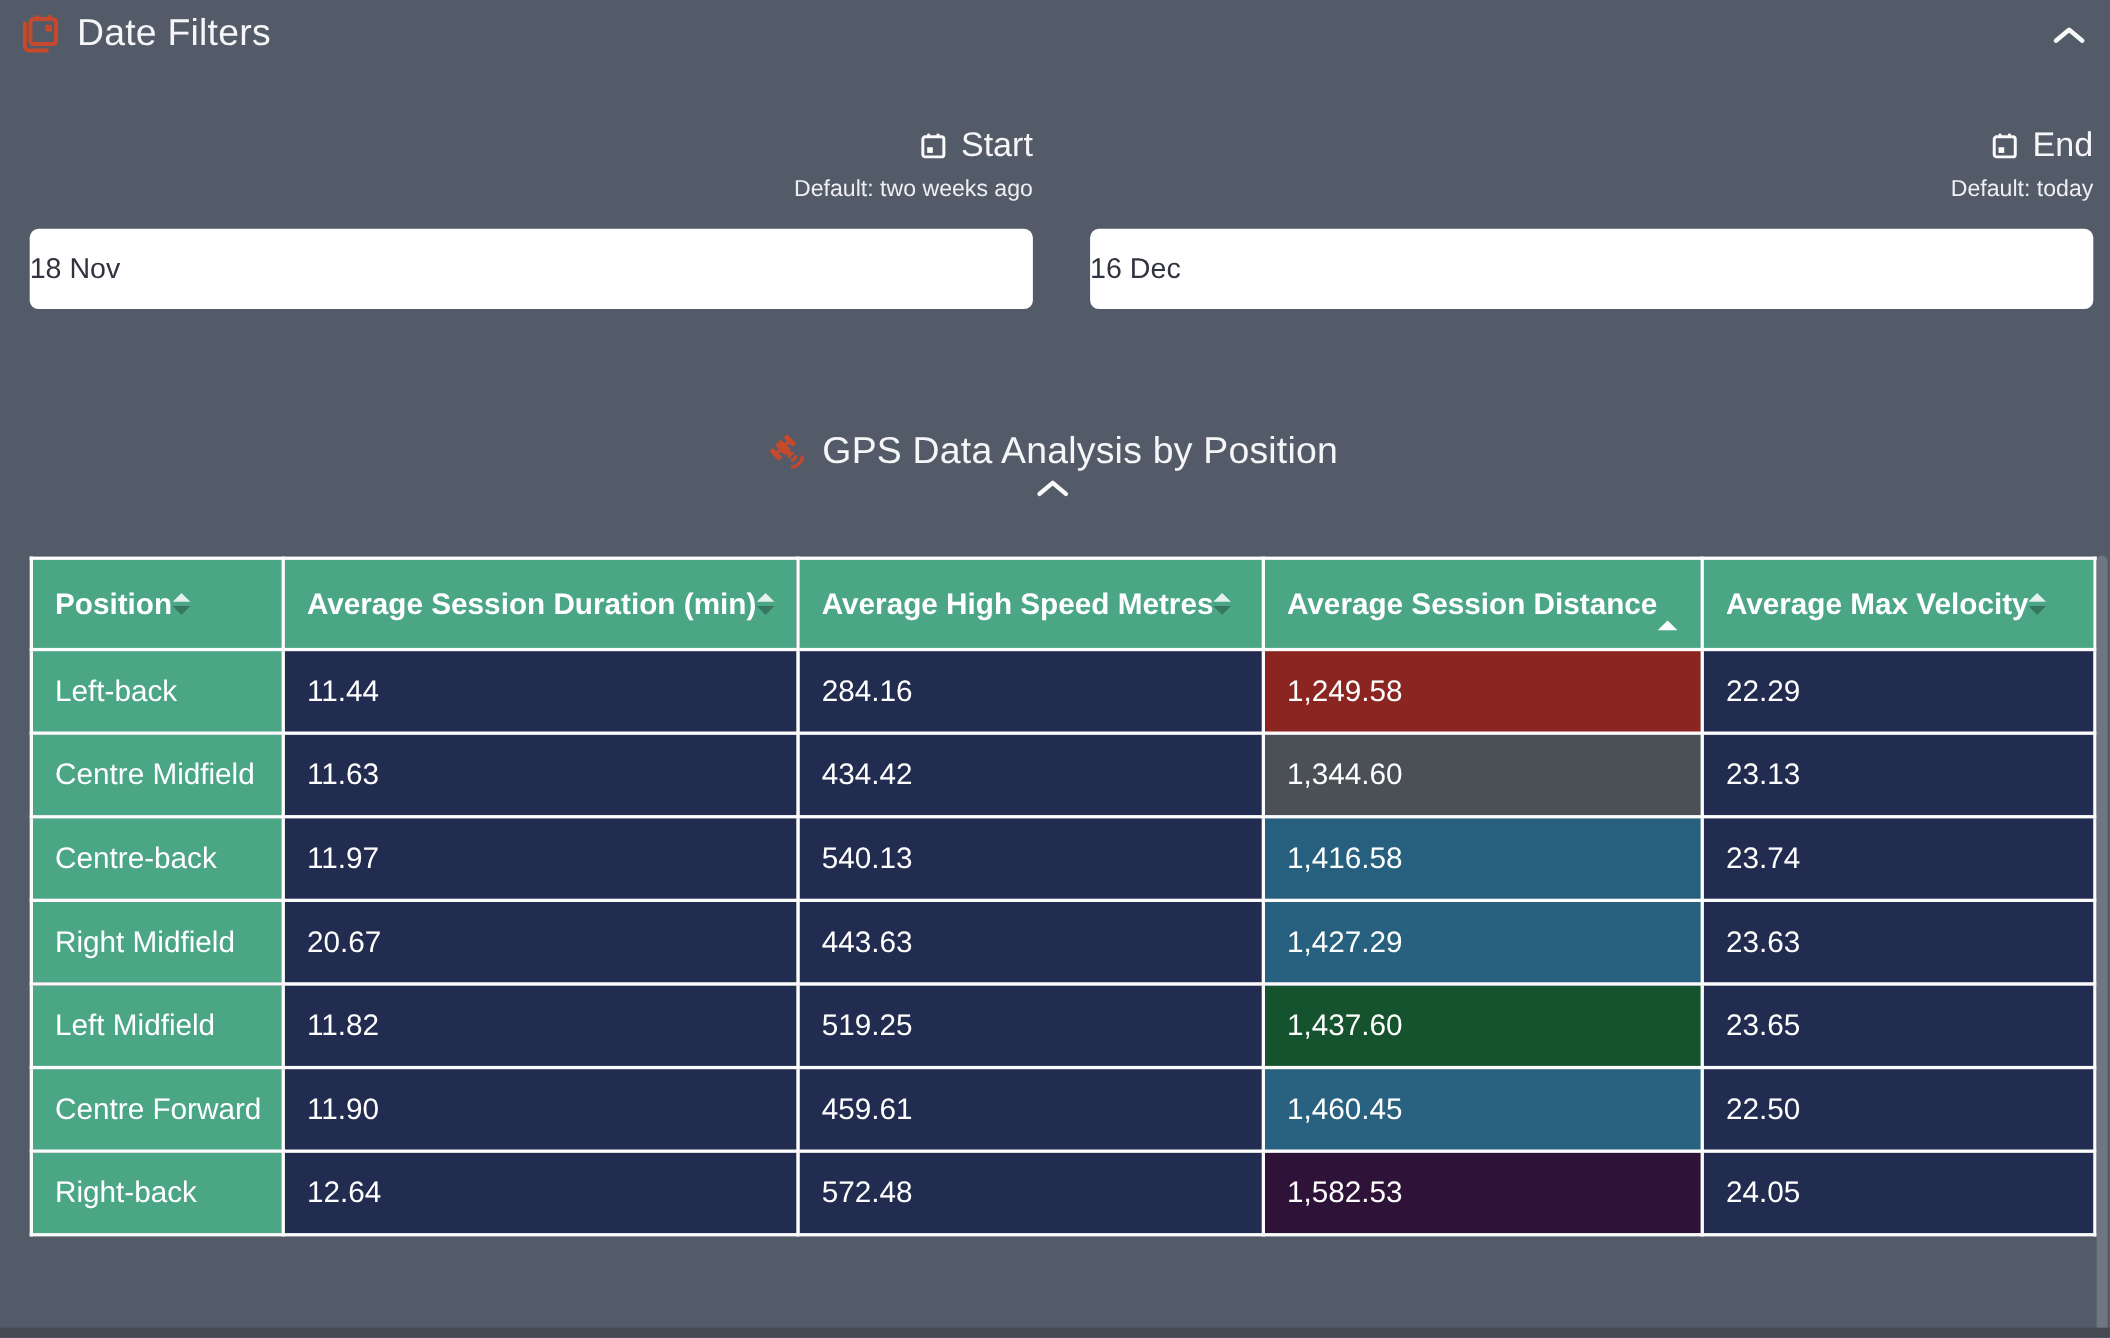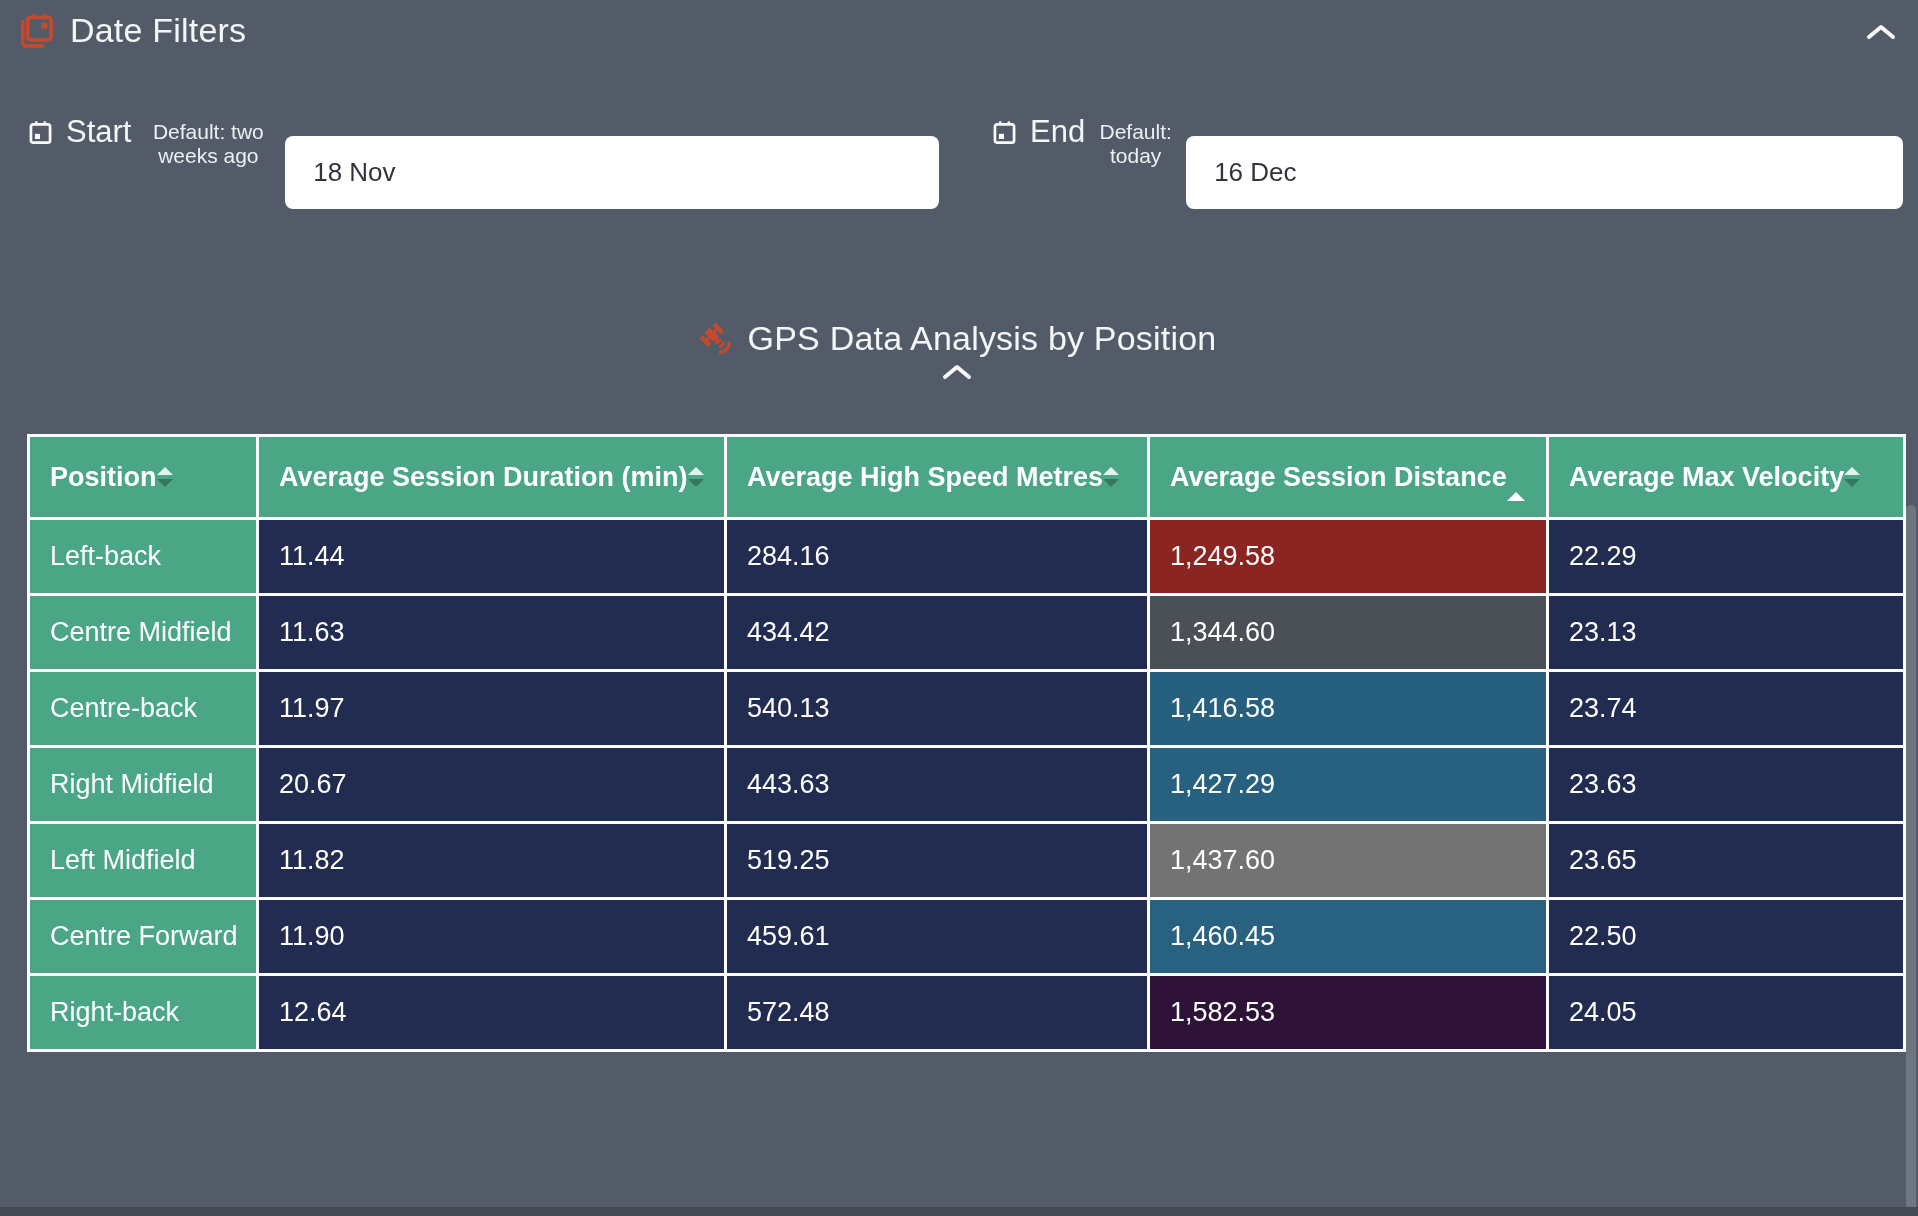--- a/index.html
+++ b/index.html
@@ -16,33 +16,33 @@
     padding:10px 20px 0 16px;
   }
   .section-header .hleft{ display:flex; align-items:center; gap:14px; }
   .section-title{ font-size:34px; font-weight:400; color:#F5F6F8; letter-spacing:0.2px; }
   .chevron-btn{ display:inline-flex; cursor:pointer; margin-top:4px; }
 
   
   .filters-row{
     display:flex; gap:52px; padding:0 15px 0 27px; margin-top:62px;
   }
-  .filter-col{ width:912px; display:flex; flex-direction:row; }
+  .filter-col{ width:912px; display:flex; flex-direction:column;align-items:flex-end; }
   .filter-label{
     display:flex; align-items:center; justify-content:center; gap:12px;
     font-size:31px; font-weight:400; color:#F5F6F8; height:40px;
   }
   .filter-hint{
     text-align:center; font-size:21px; color:#EDEFF2; margin-top:8px;
   }
   .date-input{
     margin-top:24px; height:73px; width:100%;
     border:none; border-radius:8px; background:#FFFFFF;
     font-family:"Liberation Sans", sans-serif;
-    font-size:26px; color:#31333F; padding-left:28px; outline:none;
+    font-size:26px; color:#31333F; outline:none;
   }
 
   .gps-header{ margin-top:100px;flex-direction:column; }
 
   
   table.gps{
     border-collapse:collapse; table-layout:fixed;
     margin:52px 0 0 27px; width:1876px;
   }
   table.gps th, table.gps td{
@@ -221,21 +221,21 @@
         <td class="pos-cell">Right Midfield</td>
         <td class="data-cell">20.67</td>
         <td class="data-cell">443.63</td>
         <td class="data-cell" style="background: rgb(39, 97, 127);">1,427.29</td>
         <td class="data-cell">23.63</td>
       </tr>
       <tr>
         <td class="pos-cell">Left Midfield</td>
         <td class="data-cell">11.82</td>
         <td class="data-cell">519.25</td>
-        <td class="data-cell" style="background: #737373;">1,437.60</td>
+        <td class="data-cell" style="background: #14532d;">1,437.60</td>
         <td class="data-cell">23.65</td>
       </tr>
       <tr>
         <td class="pos-cell">Centre Forward</td>
         <td class="data-cell">11.90</td>
         <td class="data-cell">459.61</td>
         <td class="data-cell" style="background: rgb(40, 98, 128); margin-left: 34px;">1,460.45</td>
         <td class="data-cell">22.50</td>
       </tr>
       <tr>

